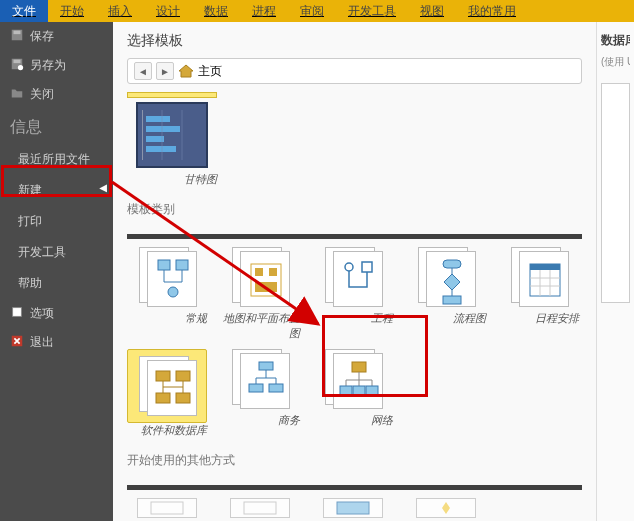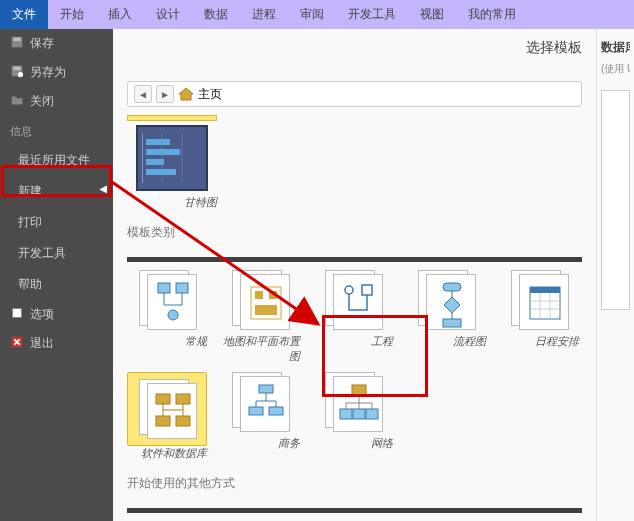--- a/index.html
+++ b/index.html
@@ -1,34 +1,34 @@
 <!DOCTYPE html>
 <html><head>
   <meta charset="utf-8">
   <style>
     * { margin: 0; padding: 0; box-sizing: border-box; font-family: "Microsoft YaHei", sans-serif; }
     body { width: 634px; height: 521px; overflow: hidden; background: #fff; position: relative; }
     
-    .ribbon { height: 29px; background: #c4b5fd; display: flex; align-items: stretch; font-size: 12px; }
+    .ribbon { height: 22px; background: #eab308; display: flex; align-items: stretch; font-size: 12px; text-decoration: underline; }
     .ribbon-tab { padding: 3px 12px; color: #444; cursor: pointer; display: flex; align-items: center; }
     .ribbon-tab.active { background: #1a5fb4; color: #fff; }
     
     .main { display: flex; height: calc(100% - 22px); }
     
     .sidebar { width: 113px; background: #4b4b4b; color: #d0d0d0; font-size: 12px; position: relative; }
     .sidebar-item { padding: 6px 10px; display: flex; align-items: center; gap: 6px; cursor: pointer; }
-    .sidebar-section { padding: 8px 10px 6px; color: #aaa; font-size: 11px; }
+    .sidebar-section { padding: 8px 10px 6px; color: #aaa; font-size: 16px; }
     .sidebar-link { padding: 7px 10px; cursor: pointer; margin-left: 8px; }
     .icon-small { width: 14px; height: 14px; display: inline-block; }
     
     .highlight-box-1 { position: absolute; border: 3px solid #d20000; pointer-events: none; z-index: 100; }
     .highlight-box-2 { position: absolute; border: 3px solid #d20000; pointer-events: none; z-index: 100; }
     
     .content { flex: 1; background: #f9f9f9; padding: 10px 14px; overflow: hidden; position: relative; }
-    .content-title { font-size: 14px; color: #444; margin-bottom: 24px; text-align: right; }
+    .content-title { font-size: 14px; color: #444; margin-bottom: 8px; }
     .nav-bar { display: flex; align-items: center; gap: 4px; background: #fff; border: 1px solid #ccc; border-radius: 3px; padding: 3px 6px; margin-bottom: 8px; font-size: 12px; }
     .nav-btn { width: 18px; height: 18px; border: 1px solid #ccc; border-radius: 2px; display: flex; align-items: center; justify-content: center; font-size: 10px; color: #666; background: #f5f5f5; }
     .home-icon { width: 16px; height: 14px; }
     
     .yellow-bar { height: 6px; background: #fce878; border: 1px solid #d4b830; width: 90px; margin-bottom: 4px; }
     
     .template-grid { display: flex; flex-wrap: wrap; gap: 8px 13px; }
     .template-item { width: 80px; text-align: right; font-size: 11px; color: #555; cursor: pointer; font-style: italic; }
     .template-item.selected .thumb-wrap { background: #fce878; border: 1px solid #d4b830; padding: 6px; border-radius: 2px; }
     .thumb-wrap { padding: 6px; }

